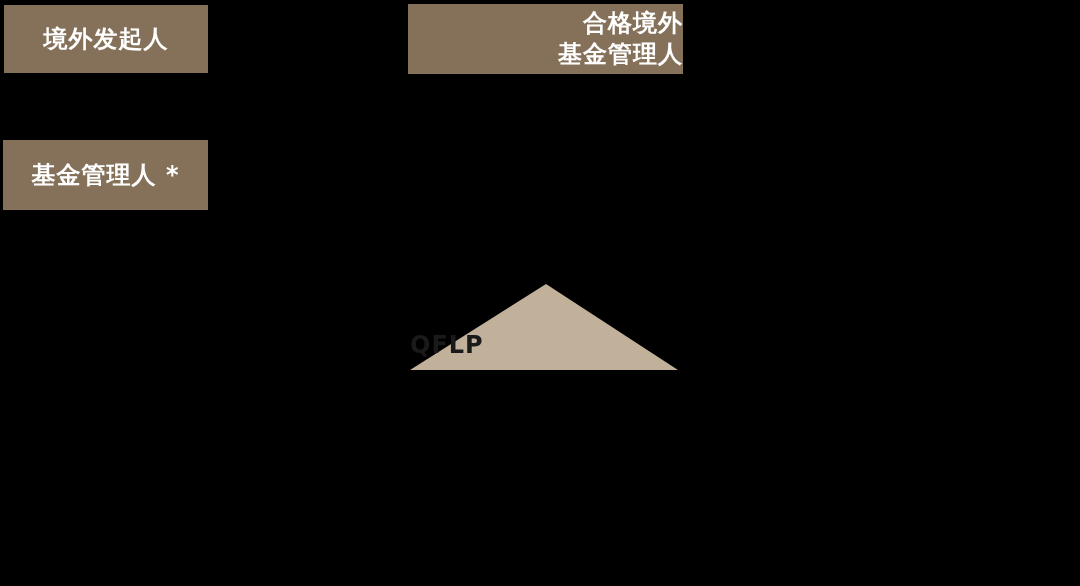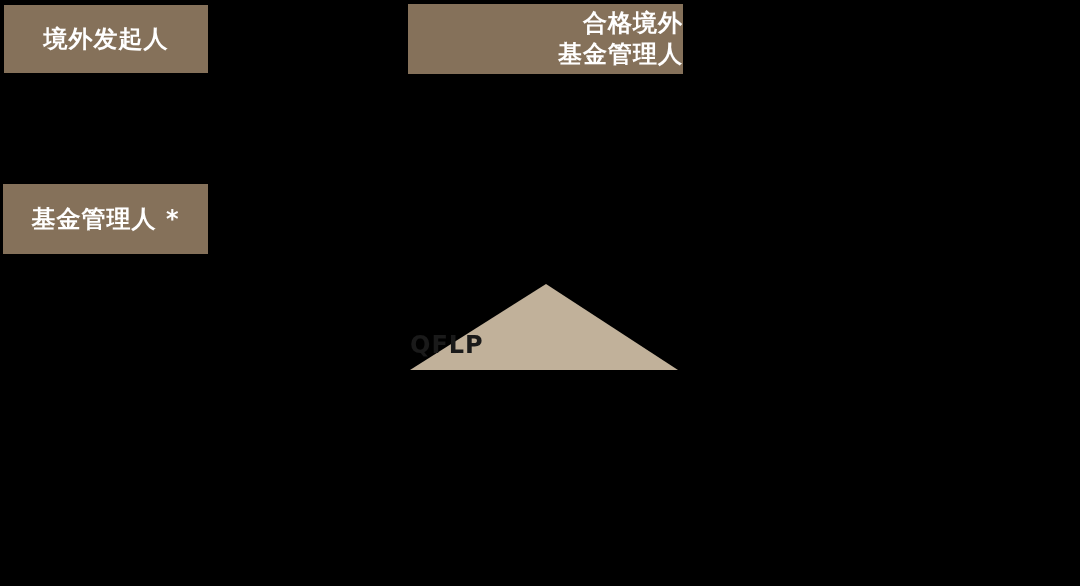--- a/index.html
+++ b/index.html
@@ -33,21 +33,20 @@
     left: 4px;
     top: 5px;
     width: 204px;
     height: 68px;
   }
   .box-manager {
     left: 3px;
     top: 140px;
     width: 205px;
     height: 70px;
-    margin-top: 44px;
   }
   .box-qflp-lp {
     left: 408px;
     top: 4px;
     width: 275px;
     height: 70px;
     align-items: flex-end;
   }
   .triangle-wrap {
     position: absolute;

